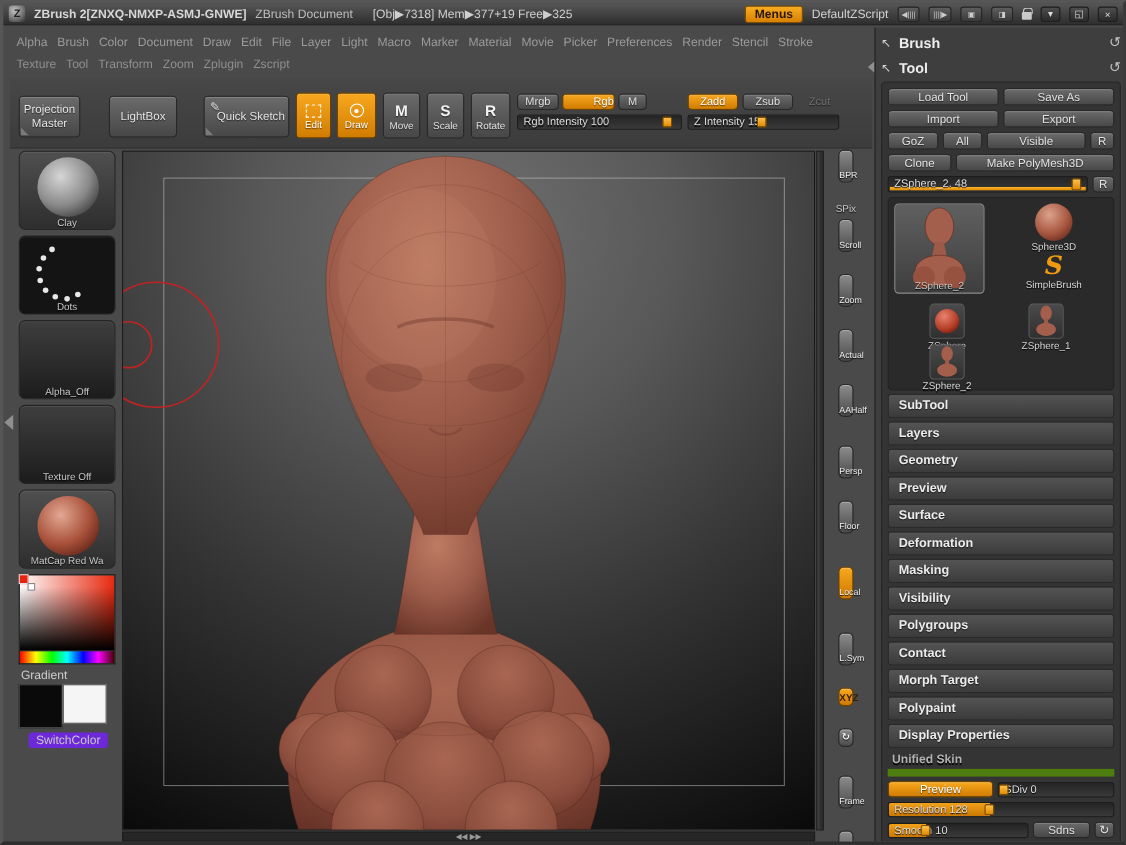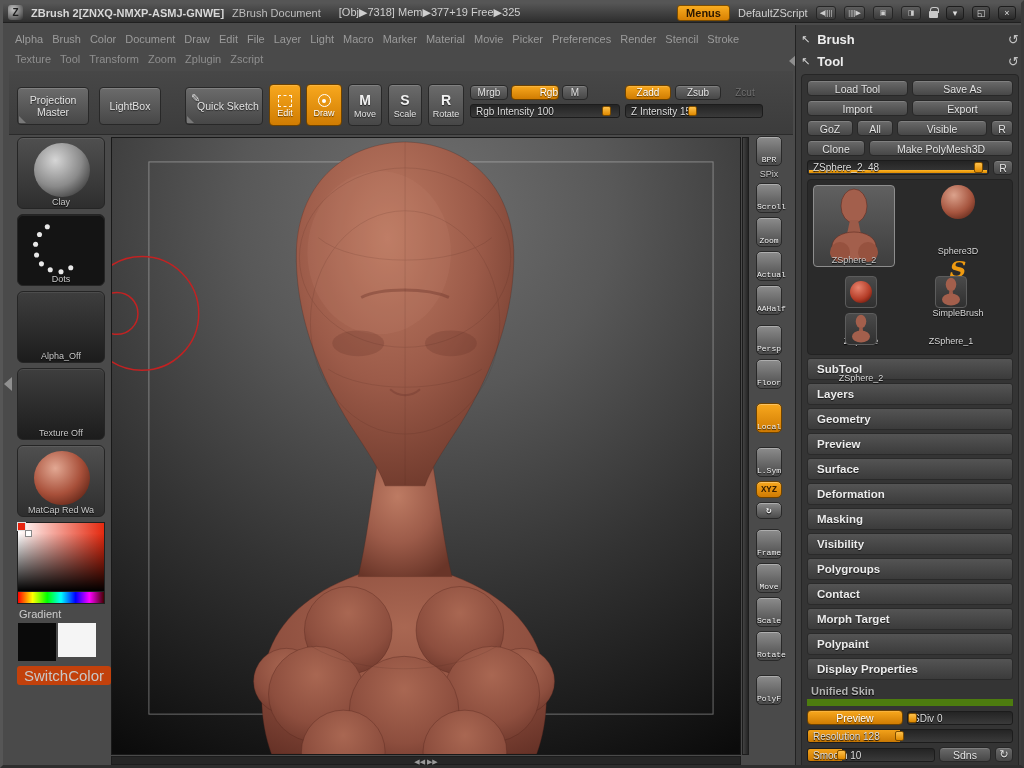--- a/index.html
+++ b/index.html
@@ -77,35 +77,35 @@
   .picker { position:relative; width:88px; height:70px; border:1px solid #202020; margin-bottom:0;
     background:linear-gradient(to top,#000000,rgba(0,0,0,0) 85%),linear-gradient(to right,#ffffff,#e5290f); }
   .picker .cmark { position:absolute; left:-1px; top:-1px; width:9px; height:9px; background:#e8230e; border:1px solid #e0e0e0; }
   .picker .cmark2 { position:absolute; left:7px; top:7px; width:7px; height:7px; background:#ffffff; border:1px solid #888; }
   .huebar { width:88px; height:12px; border:1px solid #202020; border-top:none;
     background:linear-gradient(90deg,#f00,#ff0 17%,#0f0 34%,#0ff 50%,#00f 67%,#f0f 83%,#400); }
   .gradlabel { color:#cccccc; font-size:11px; margin:4px 0 2px 2px; }
   .switchwrap { display:flex; margin-top:2px; align-items:flex-start; }
   .sw-black { width:40px; height:40px; background:#0a0a0a; border:1px solid #4a4a4a; }
   .sw-white { width:40px; height:36px; background:#f5f5f5; border:1px solid #4a4a4a; }
-  .pill { background:#c2410c; border-radius:3px; padding:1px 7px; font-size:15px; color:#c8c8c8; width:max-content; margin:4px auto 0;text-align:center; }
+  .pill { background:#6d28d9; border-radius:3px; padding:1px 7px; font-size:11px; color:#c8c8c8; width:max-content; margin:4px auto 0;text-align:center; }
   .ltoggle { position:absolute; left:1px; top:374px; width:0; height:0;
     border-top:7px solid transparent; border-bottom:7px solid transparent; border-right:8px solid #8f8f8f; }
   
   .canvas { position:absolute; left:108px; top:134px; width:630px; height:618px;
     border:1px solid #191919; box-shadow:inset 0 0 14px rgba(0,0,0,.6); }
   .canvas svg { display:block; width:100%; height:100%; }
   .vscroll { position:absolute; left:739px; top:134px; width:7px; height:618px;
     background:linear-gradient(90deg,#424242,#242424); border:1px solid #1d1d1d; }
   .hscroll { position:absolute; left:108px; top:753px; width:630px; height:9px; background:#262626;
     color:#9a9a9a; font-size:7px; text-align:center; line-height:9px; border:1px solid #1d1d1d; }
   
   .ricons { position:absolute; left:746px; top:133px; width:40px; display:flex; flex-direction:column; align-items:center; }
-  .ricon { width:26px; height:30px; border-radius:5px; position:relative; margin-bottom:4px; flex:0 0 auto;
-    background:linear-gradient(#8c8c8c,#4a4a4a); border:1px solid #292929; box-shadow:inset 0 1px 0 rgba(255,255,255,.3);font-family:Liberation Mono, monospace; }
+  .ricon { width:14px; height:30px; border-radius:5px; position:relative; margin-bottom:20px; flex:0 0 auto;
+    background:linear-gradient(#8c8c8c,#4a4a4a); border:1px solid #292929; box-shadow:inset 0 1px 0 rgba(255,255,255,.3); }
   .ricon .rlabel { position:absolute; bottom:1px; left:0; right:0; text-align:center; font-size:8px; color:#f2f2f2; text-shadow:0 1px 1px #000; }
   .ricon.orange { background:linear-gradient(#f8a81e,#cf7a02); border-color:#6d4200; }
   .ricon.short { height:17px; }
   .ricon.short .rlabel { bottom:2px; font-size:9px; font-weight:bold; }
   .ricon.short.orange .rlabel { color:#3a2000; text-shadow:none; }
   .spixlab { font-size:9px; color:#cccccc; margin:-1px 0 4px; text-shadow:0 1px 1px #000; }
   .gap6 { height:6px; flex:0 0 auto; } .gap10 { height:10px; flex:0 0 auto; }
   
   .tray { position:absolute; left:792px; top:22px; width:229px; bottom:0;
     background:#3e3e3e; border-left:1px solid #222222; padding:3px 5px; overflow:hidden; }
@@ -114,21 +114,21 @@
   .tray-header { display:flex; align-items:center; height:22px; gap:7px; color:#ededed; font-size:13px; font-weight:bold; }
   .cursor-icon { color:#d5d5d5; font-size:11px; font-weight:normal; }
   .undo-icon { margin-left:auto; color:#c2c2c2; font-size:13px; font-weight:normal; }
   .panel { background:#343434; border:1px solid #262626; border-radius:4px; padding:5px; margin-top:2px; }
   .prow { display:flex; gap:4px; margin-bottom:4px; }
   .pbtn { height:16px; font-size:10.5px; flex:1;align-items:flex-end; }
   .thumbzone { background:#2a2a2a; border-radius:4px; height:176px; position:relative; margin-bottom:2px; border:1px solid #222; }
   .bigthumb { position:absolute; left:5px; top:5px; width:82px; height:82px; border-radius:4px;
     background:linear-gradient(#606060,#3e3e3e); border:1px solid #8d8d8d; }
   .bigthumb .tlabel { font-size:9px; }
-  .tz-label { font-size:9px; color:#d8d8d8; text-align:center; text-shadow:0 1px 1px #000; line-height:11px;margin-top:27px; }
+  .tz-label { font-size:9px; color:#d8d8d8; text-align:center; text-shadow:0 1px 1px #000; line-height:11px; }
   .tz-col { position:absolute; left:104px; top:5px; width:92px; display:flex; flex-direction:column; align-items:center; }
   .sphere3d { width:34px; height:34px; border-radius:50%;
     background:radial-gradient(circle at 38% 30%,#dba28c,#a6553f 55%,#61281a 88%); }
   .sbrush-glyph { font-family:"DejaVu Serif","Liberation Serif",serif; font-style:italic; font-weight:bold;
     font-size:23px; color:#ef9a10; line-height:24px; }
   .smallthumb { width:32px; height:32px; border-radius:4px; background:linear-gradient(#4a4a4a,#303030);
     border:1px solid #5c5c5c; display:flex; align-items:center; justify-content:center; }
   .zsphere-ball { width:22px; height:22px; border-radius:50%;
     background:radial-gradient(circle at 38% 30%,#e8836d,#b33c27 58%,#5f150b 90%); }
   .tz-item { position:absolute; width:70px; display:flex; flex-direction:column; align-items:center; gap:1px; }
@@ -187,21 +187,21 @@
 
   <span class="menuitem">Texture</span>
       <span class="menuitem">Tool</span>
       <span class="menuitem">Transform</span>
       <span class="menuitem">Zoom</span>
       <span class="menuitem">Zplugin</span>
       <span class="menuitem">Zscript</span>
     </div>
 
   <div class="shelf">
-    <div class="btn bigbtn abs" style="left:8px;top:16px;width:72px;height:38px;">
+    <div class="btn bigbtn abs" style="left:8px;top:16px;width:56px;height:38px;">
       <span style="white-space:normal;">Projection Master</span>
       <span class="fold"></span>
     </div>
     <div class="btn bigbtn abs" style="left:90px;top:16px;width:62px;height:38px;">
       <span>LightBox</span>
     </div>
     <div class="btn bigbtn abs" style="left:176px;top:16px;width:78px;height:38px;">
       <span style="position:absolute;left:5px;top:4px;font-size:11px;">✎</span>
       <span style="white-space:normal;padding-left:8px;">Quick Sketch</span>
       <span class="fold"></span>

